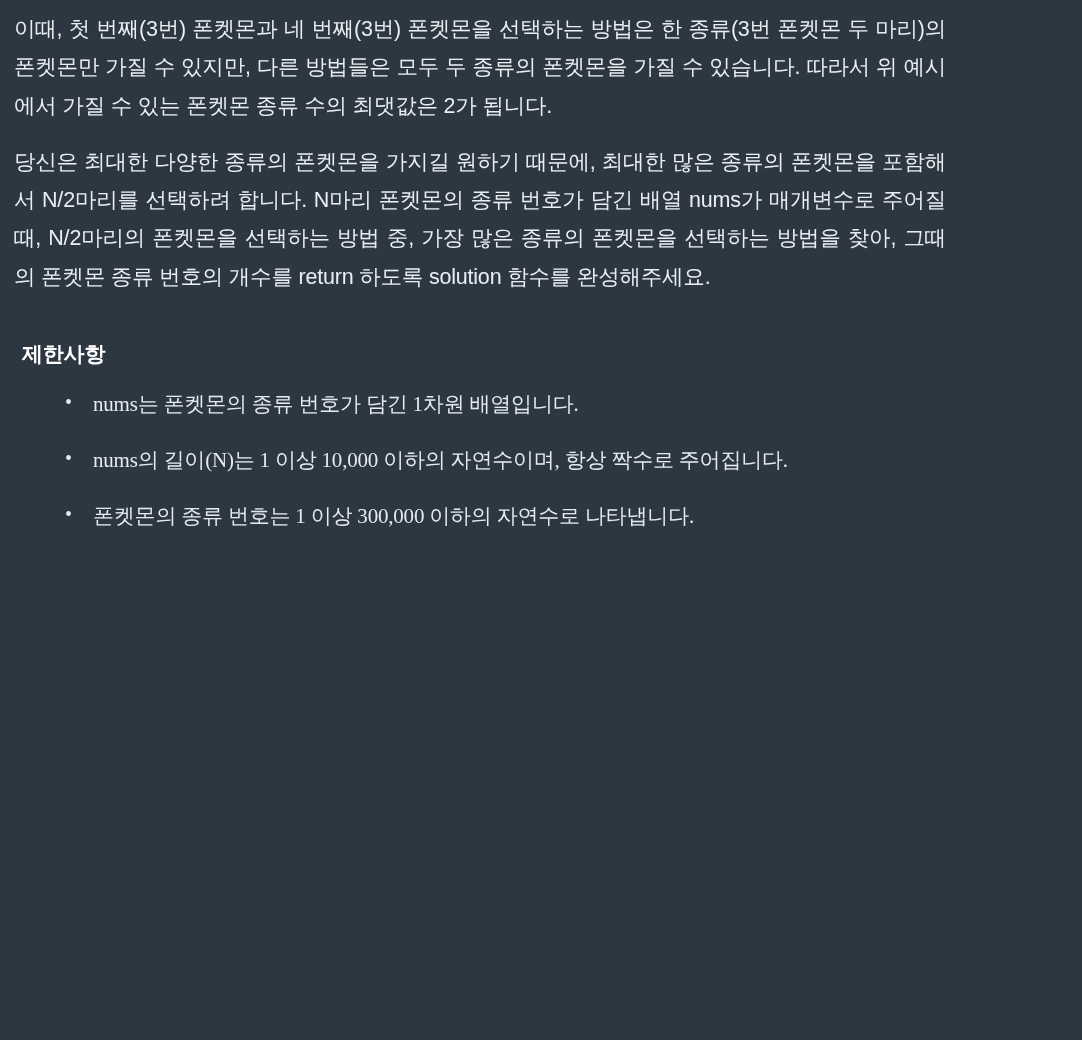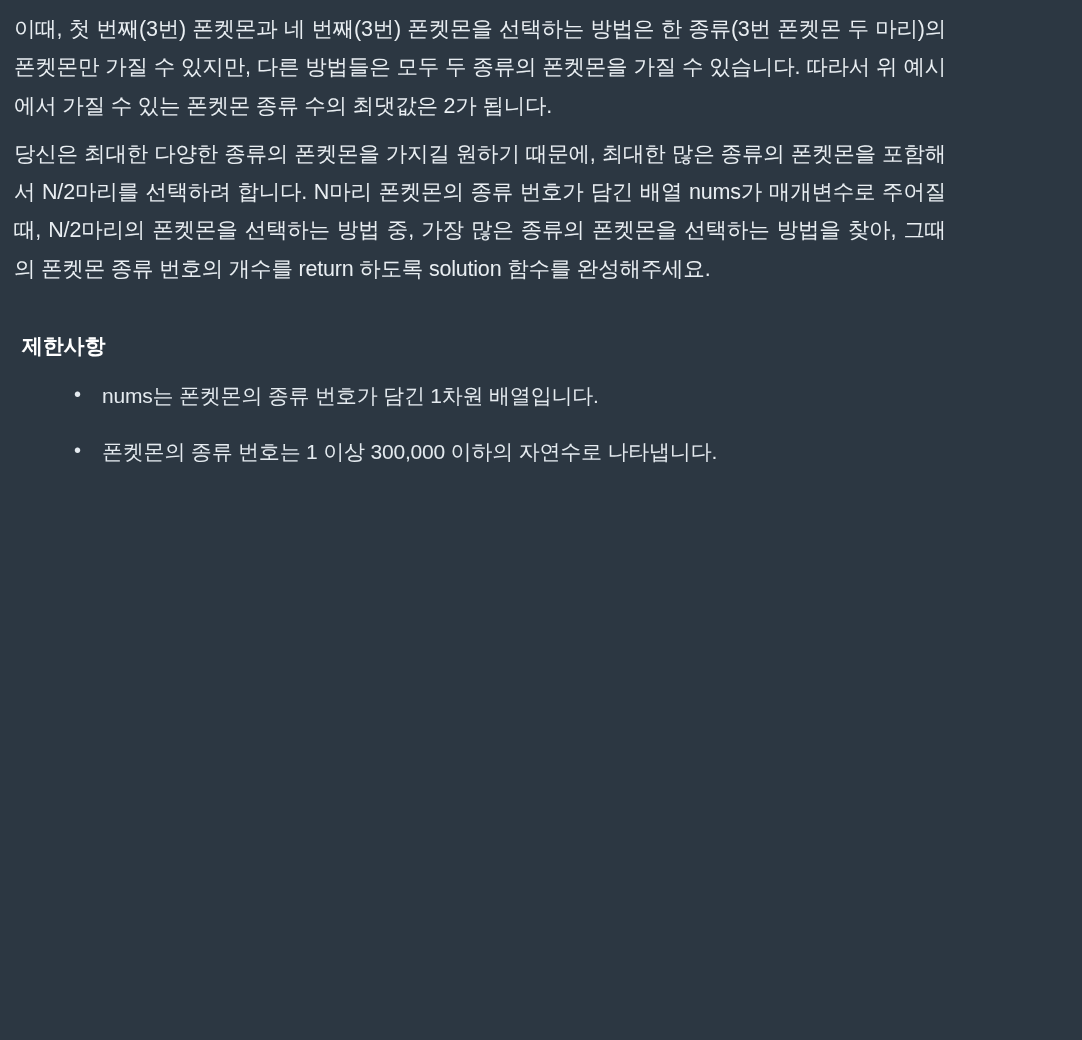--- a/index.html
+++ b/index.html
@@ -22,33 +22,34 @@
   .para {
     font-size: 21.5px;
     line-height: 1.78;
     color: #e9eef2;
     margin: 0 0 0 0;
     letter-spacing: -0.2px;
     text-align: justify;
     text-justify: inter-character;
   }
   .para + .para {
-    margin-top: 10px;
+    margin-top: 18px;
   }
   .section-title {
     font-size: 21px;
     font-weight: 700;
     color: #ffffff;
     margin: 44px 0 18px 8px;
     letter-spacing: -0.2px;
   }
   ul.constraints {
-    margin: 12px;
+    margin: 3px;
     padding: 0 0 0 72px;
     list-style: none;
+    font-family: Liberation Serif, serif;
   }
   ul.constraints li {
     position: relative;
     font-size: 21px;
     line-height: 1.72;
     color: #e4eaef;
     margin-bottom: 20px;
     letter-spacing: -0.2px;
     padding-left: 4px;
   }
@@ -70,17 +71,18 @@
 
 <div class="page">
 
   <p class="para">이때, 첫 번째(3번) 폰켓몬과 네 번째(3번) 폰켓몬을 선택하는 방법은 한 종류(3번 폰켓몬 두 마리)의 폰켓몬만 가질 수 있지만, 다른 방법들은 모두 두 종류의 폰켓몬을 가질 수 있습니다. 따라서 위 예시에서 가질 수 있는 폰켓몬 종류 수의 최댓값은 2가 됩니다.</p>
   <p class="para">당신은 최대한 다양한 종류의 폰켓몬을 가지길 원하기 때문에, 최대한 많은 종류의 폰켓몬을 포함해서 N/2마리를 선택하려 합니다. N마리 폰켓몬의 종류 번호가 담긴 배열 nums가 매개변수로 주어질 때, N/2마리의 폰켓몬을 선택하는 방법 중, 가장 많은 종류의 폰켓몬을 선택하는 방법을 찾아, 그때의 폰켓몬 종류 번호의 개수를 return 하도록 solution 함수를 완성해주세요.</p>
 
   <h3 class="section-title">제한사항</h3>
 
   <ul class="constraints">
     <li>nums는 폰켓몬의 종류 번호가 담긴 1차원 배열입니다.</li>
+    <li>nums의 길이(N)는 1 이상 10,000 이하의 자연수이며, 항상 짝수로 주어집니다.</li>
     <li>폰켓몬의 종류 번호는 1 이상 300,000 이하의 자연수로 나타냅니다.</li>
   </ul>
 
   <div class="spacer-bottom"></div>
 </div>
 
 </body></html>

